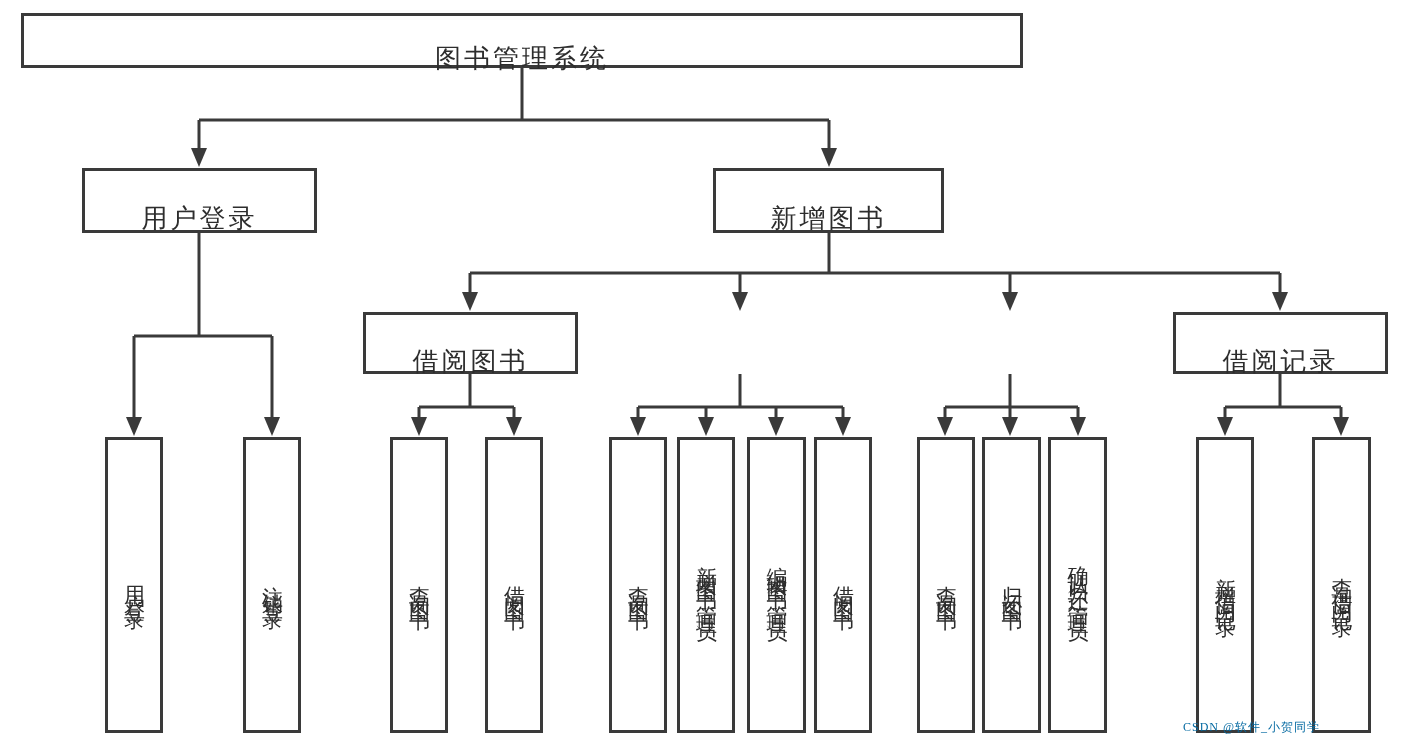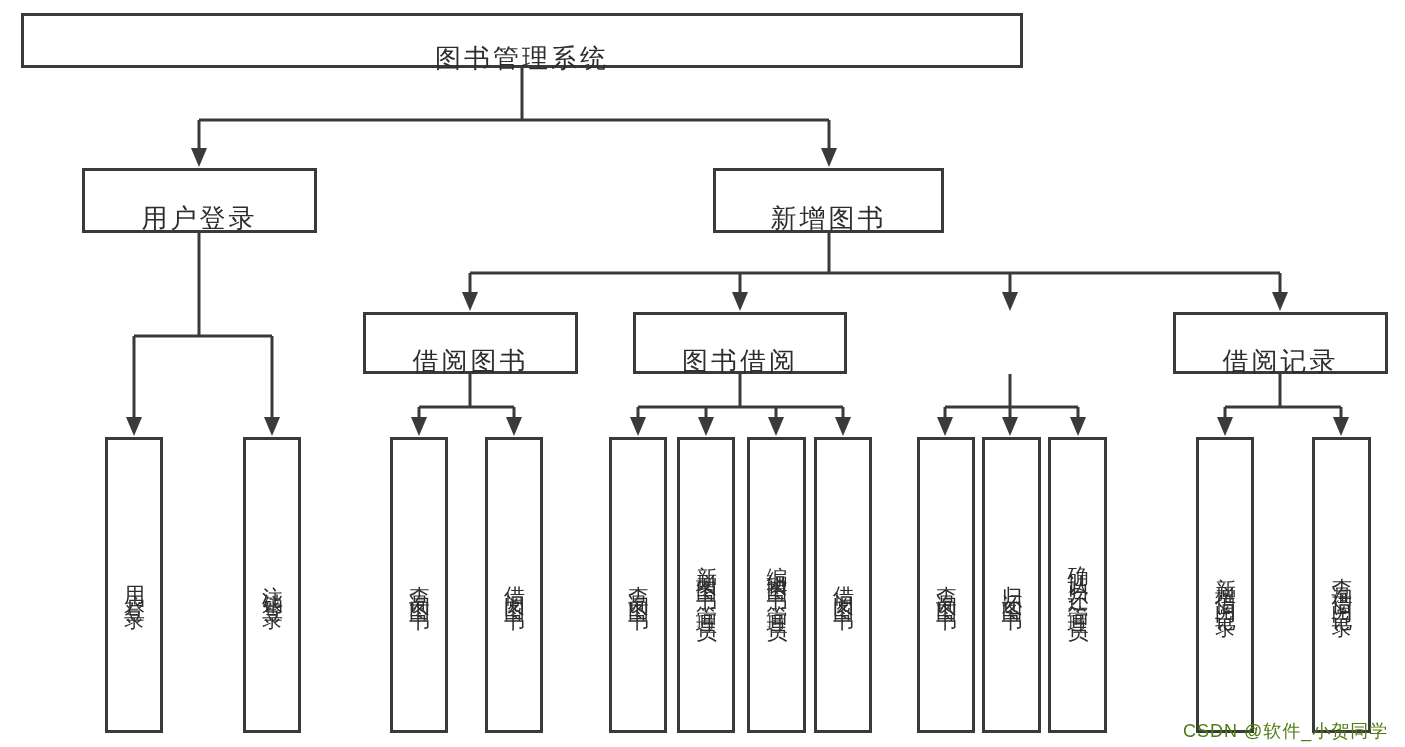--- a/index.html
+++ b/index.html
@@ -41,25 +41,25 @@
     font-size:21px;
     letter-spacing:8px;
     line-height:1.1;
     font-family:"Liberation Serif", serif;
   }
   .watermark{
     position:absolute;
     left:1183px;
     top:719px;
     z-index:5;
-    font-size:18px;
+    font-size:12px;
     letter-spacing:1px;
-    color:#4d7c0f;
+    color:#0369a1;
     white-space:nowrap;
-    font-family:Liberation Sans, sans-serif;
+    font-family:Liberation Serif, serif;
   }
 </style>
 </head>
 <body>
 
 <div class="canvas">
 
   <svg class="connectors" width="1405" height="747" viewBox="0 0 1405 747">
     <g>
       <path d="M522,67 L522,120 M199,120 L829,120 M199,120 L199,149 M829,120 L829,149"></path>
@@ -110,23 +110,20 @@
   <div class="node hbox" style="left:82px;top:168px;width:235px;height:65px">
     <span class="lbl">用户登录</span>
   </div>
   <div class="node hbox" style="left:713px;top:168px;width:231px;height:65px">
     <span class="lbl">新增图书</span>
   </div>
 
   <div class="node hbox" style="left:363px;top:312px;width:215px;height:62px">
     <span class="lbl">借阅图书</span>
   </div>
-  <div class="node hbox" style="left:633px;top:312px;width:214px;height:62px">
-    <span class="lbl">图书借阅</span>
-  </div>
   <div class="node hbox" style="left:1173px;top:312px;width:215px;height:62px">
     <span class="lbl">借阅记录</span>
   </div>
 
   <div class="node vbox" style="left:105px;top:437px;width:58px;height:296px">
     <span class="vlbl">用户登录</span>
   </div>
   <div class="node vbox" style="left:243px;top:437px;width:58px;height:296px">
     <span class="vlbl">注销登录</span>
   </div>

